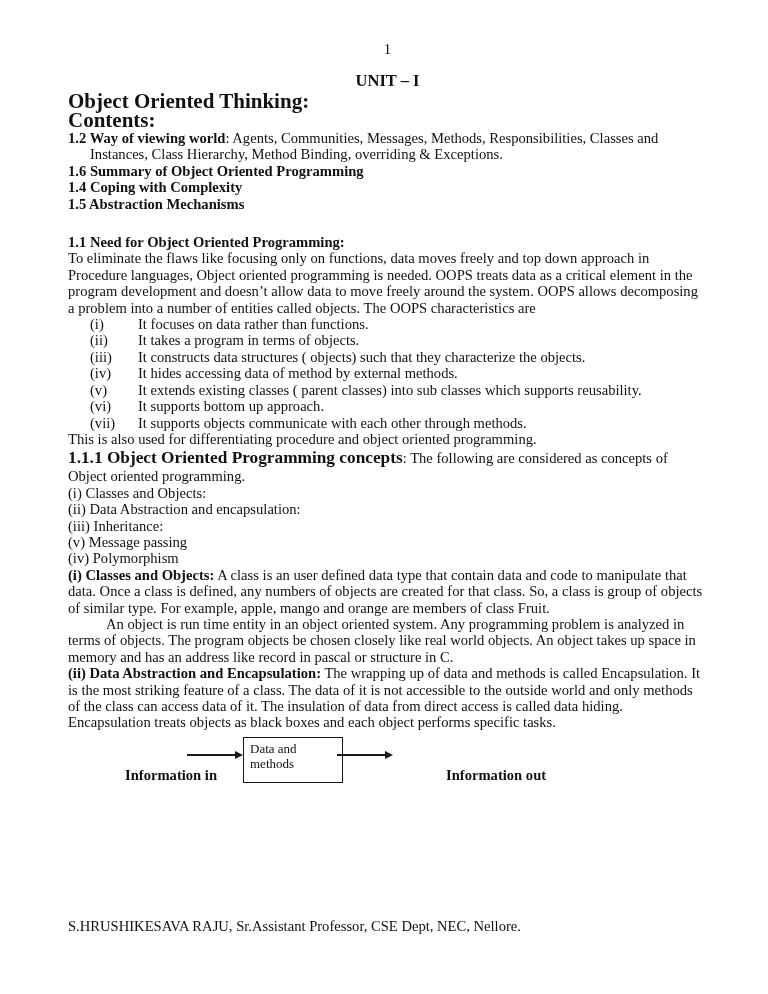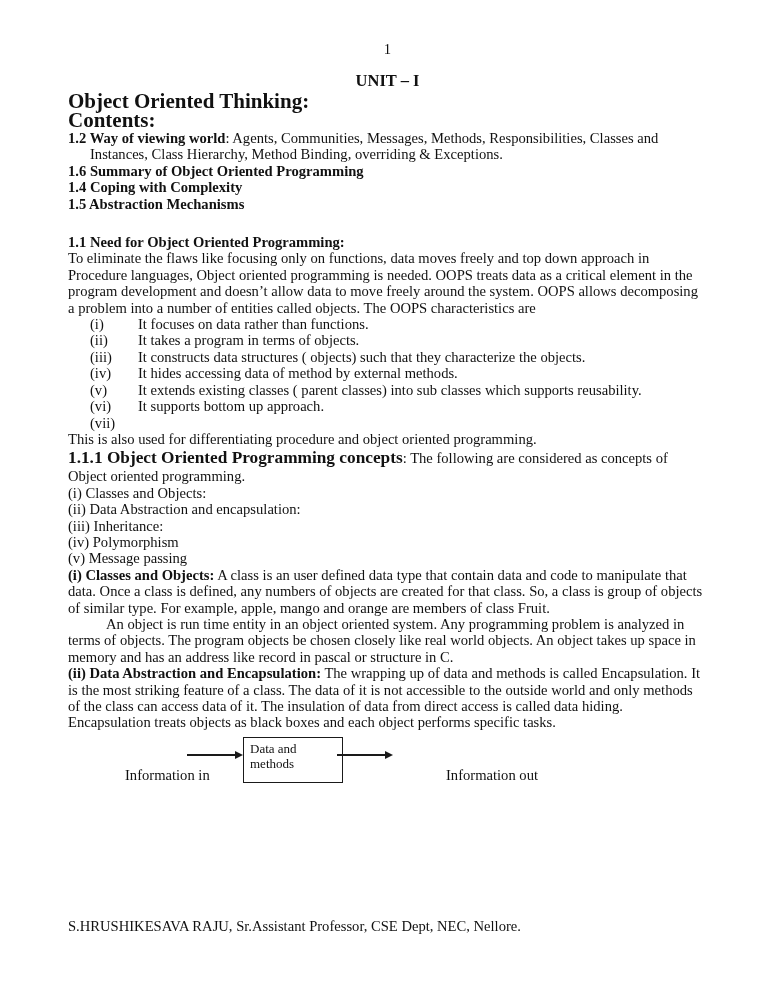--- a/index.html
+++ b/index.html
@@ -101,20 +101,21 @@
     border-bottom: 4.5px solid transparent;
     border-left: 8px solid #1a1a1a;
   }
   .arrow-in { left: 119px; width: 56px; }
   .arrow-out { left: 269px; width: 56px; }
   .diagram-label {
     position: absolute;
     top: 30px;
     font-size: 14.6px;
     white-space: nowrap;
+    font-weight: bold;
   }
   .label-in { left: 57px; }
   .label-out { left: 346px; margin-left: 32px; }
   .footer {
     position: absolute;
     left: 68px;
     top: 918px;
     font-size: 14.6px;
     white-space: nowrap;
   }
@@ -159,32 +160,33 @@
     <div class="char-row">
         <span class="char-marker">(v)</span>
         <span class="char-text">It extends existing classes ( parent classes) into sub classes which supports reusability.</span>
       </div>
     <div class="char-row">
         <span class="char-marker">(vi)</span>
         <span class="char-text">It supports bottom up approach.</span>
       </div>
     <div class="char-row">
         <span class="char-marker">(vii)</span>
+        <span class="char-text">It supports objects communicate with each other through methods.</span>
       </div>
   </div>
 
   <p>This is also used for differentiating procedure and object oriented programming.</p>
 
   <p class="subsection-heading"><span class="lead">1.1.1 Object Oriented Programming concepts</span><span>: The following are considered as concepts of Object oriented programming.</span></p>
 
   <p>(i) Classes and Objects:</p>
   <p>(ii) Data Abstraction and encapsulation:</p>
   <p>(iii) Inheritance:</p>
+  <p>(v) Message passing</p>
   <p>(iv) Polymorphism</p>
-  <p>(v) Message passing</p>
 
   <p><span class="para-lead">(i) Classes and Objects:</span><span> A class is an user defined data type that contain data and code to manipulate that data. Once a class is defined, any numbers of objects are created for that class. So, a class is group of objects of similar type. For example, apple, mango and orange are members of class Fruit.</span></p>
 
   <p class="indent-first">An object is run time entity in an object oriented system. Any programming problem is analyzed in terms of objects. The program objects be chosen closely like real world objects. An object takes up space in memory and has an address like record in pascal or structure in C.</p>
 
   <p><span class="para-lead">(ii) Data Abstraction and Encapsulation:</span><span> The wrapping up of data and methods is called Encapsulation. It is the most striking feature of a class. The data of it is not accessible to the outside world and only methods of the class can access data of it. The insulation of data from direct access is called data hiding. Encapsulation treats objects as black boxes and each object performs specific tasks.</span></p>
 
   <div class="diagram">
     <div class="arrow arrow-in">
       <div class="shaft" style="width:48px;"></div>

